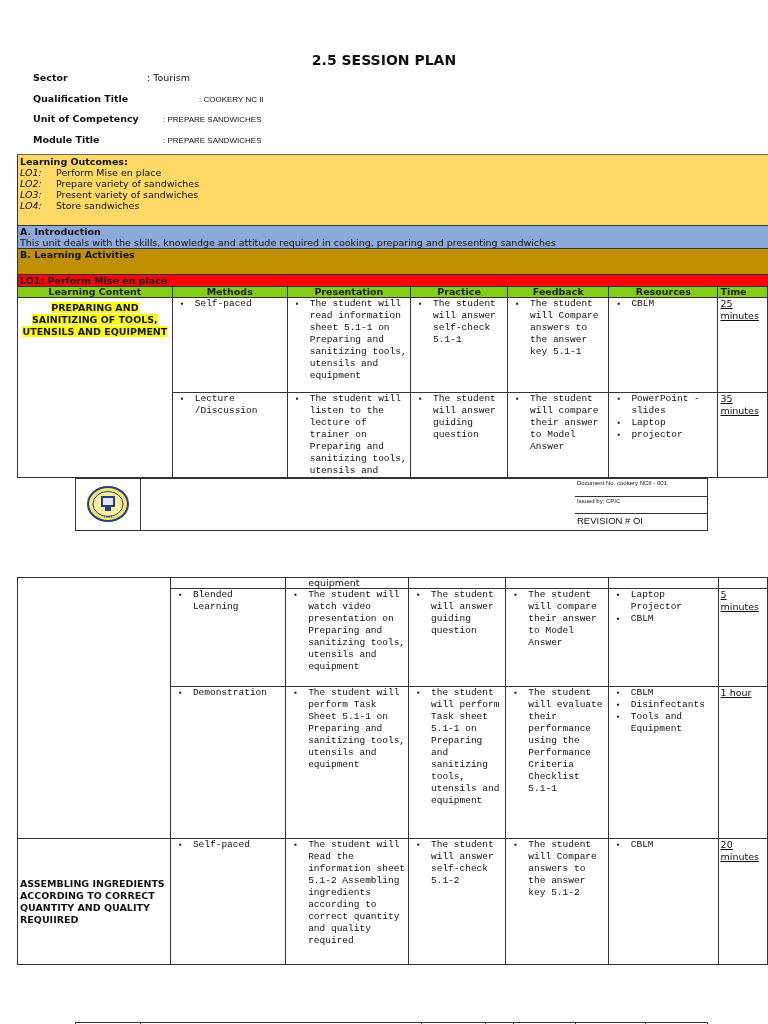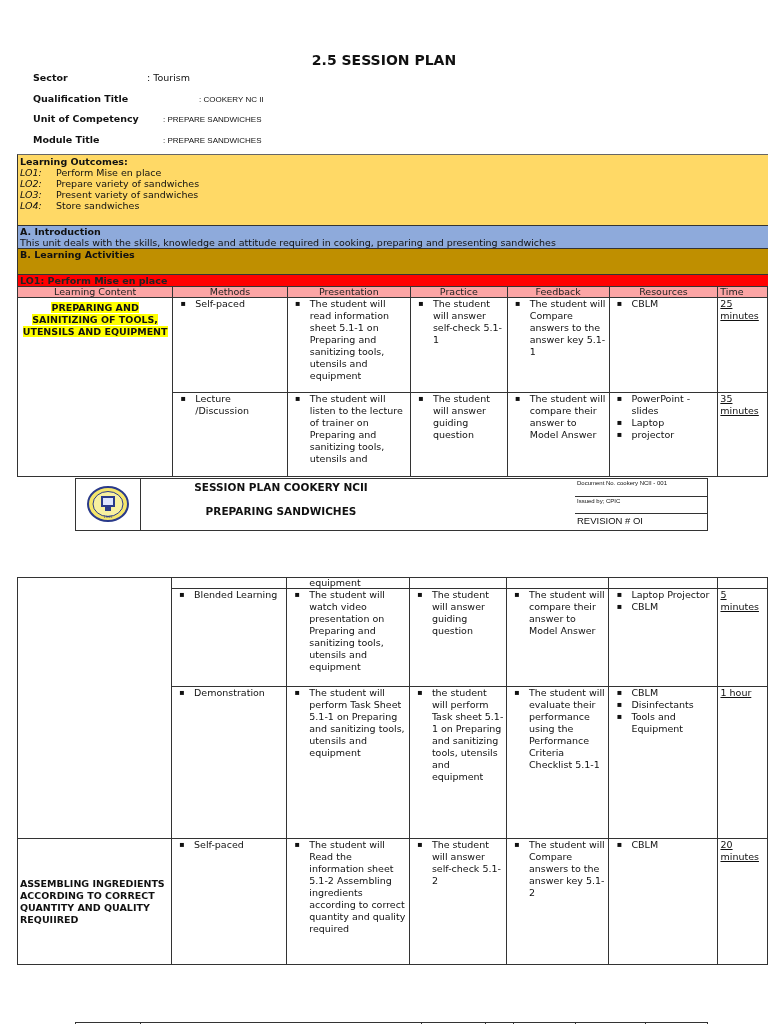--- a/index.html
+++ b/index.html
@@ -17,26 +17,26 @@
   .lo-band .hd { font-weight: bold; }
   .lo-band .lo { display: flex; }
   .lo-band .lo .code { width: 36px; font-style: italic; }
   .intro-band { top: 225px; height: 23px; background: #8eaadb; border-top: 1px solid #333; padding: 0 2px; line-height: 11px; }
   .intro-band .hd { font-weight: bold; }
   .act-band { top: 248px; height: 26px; background: #bf8f00; border-top: 1px solid #333; padding: 0 2px; line-height: 11px; font-weight: bold; }
   .lo1-band { top: 274px; height: 12px; background: #ff0000; border-top: 1px solid #333; padding: 0 2px; line-height: 11px; font-weight: bold; color: #222; }
 
   table.plan { position: absolute; left: 17px; border-collapse: collapse; table-layout: fixed; }
   table.plan td, table.plan th { border: 1px solid #333; vertical-align: top; padding: 0 2px; font-size: 9.5px; line-height: 12px; overflow: hidden; }
-  table.plan th { background: #fca5a5; font-weight: normal; text-align: center; height: 10px; line-height: 10px; color: #222; }
+  table.plan th { background: #84cc16; font-weight: bold; text-align: center; height: 10px; line-height: 10px; color: #222; }
   .content-cell { text-align: center; }
   .hl { background: #ffff00; font-weight: bold; }
   .bold-left { font-weight: bold; text-align: left; }
   ul.b { margin: 0; padding-left: 20px; list-style: none; }
-  ul.b li { position: relative; }
+  ul.b li { position: relative; font-family: Liberation Mono, monospace; }
   ul.b li::before { content: "\25AA"; position: absolute; left: -15px; font-size: 8px; }
   .timecell { white-space: pre-line; text-decoration: underline; }
 
   .footer { left: 75px; top: 478px; width: 633px; height: 53px; border: 1px solid #333; box-sizing: border-box; }
   .footer .logo-cell { position: absolute; left: 0; top: 0; width: 64px; height: 51px; border-right: 1px solid #333; }
   .footer .title-cell { position: absolute; left: 65px; top: 0; width: 280px; height: 51px; text-align: center; font-weight: bold; font-size: 10.5px; }
   .footer .t1 { position: absolute; top: 2px; width: 100%; }
   .footer .t2 { position: absolute; top: 26px; width: 100%; }
   .footer .date-cell { position: absolute; left: 346px; top: 0; width: 152px; height: 51px; border-left: 1px solid #333; border-right: 1px solid #333; }
   .footer .date-dev { position: absolute; left: 2px; top: 1px; font-size: 10.5px; font-family: "Liberation Sans", sans-serif; }
@@ -189,22 +189,20 @@
     <svg width="64" height="51" viewBox="0 0 64 51">
       <ellipse cx="32" cy="25" rx="20" ry="17" fill="#f5e66a" stroke="#2a3a8a" stroke-width="2"></ellipse>
       <ellipse cx="32" cy="25" rx="15" ry="12.5" fill="#f8f0a0" stroke="#2a3a8a" stroke-width="1"></ellipse>
       <rect x="25" y="17" width="14" height="11" fill="#2a3a8a"></rect>
       <rect x="27" y="19" width="10" height="7" fill="#dfe6ff"></rect>
       <rect x="29" y="28" width="6" height="4" fill="#2a3a8a"></rect>
       <text x="32" y="39" font-size="3.5" text-anchor="middle" fill="#2a3a8a" font-family="DejaVu Sans, sans-serif">1995</text>
     </svg>
   </div>
   <div class="title-cell">
-    <div class="t1">SESSION PLAN COOKERY NCII</div>
-    <div class="t2">PREPARING SANDWICHES</div>
   </div>
   <div class="doc-cell">
     <div class="r" style="top:0; height:18px; font-size:6px; line-height:9px;">Document No. cookery NCII - 001</div>
     <div class="r" style="top:18px; height:17px; font-size:6px; line-height:9px;">Issued by; CPIC</div>
     <div class="r" style="top:35px; height:16px; border-bottom:none; font-size:9.5px; line-height:14px;">REVISION # OI</div>
   </div>
 </div>
 
 <table class="plan" style="top:577px;">
   <colgroup>

